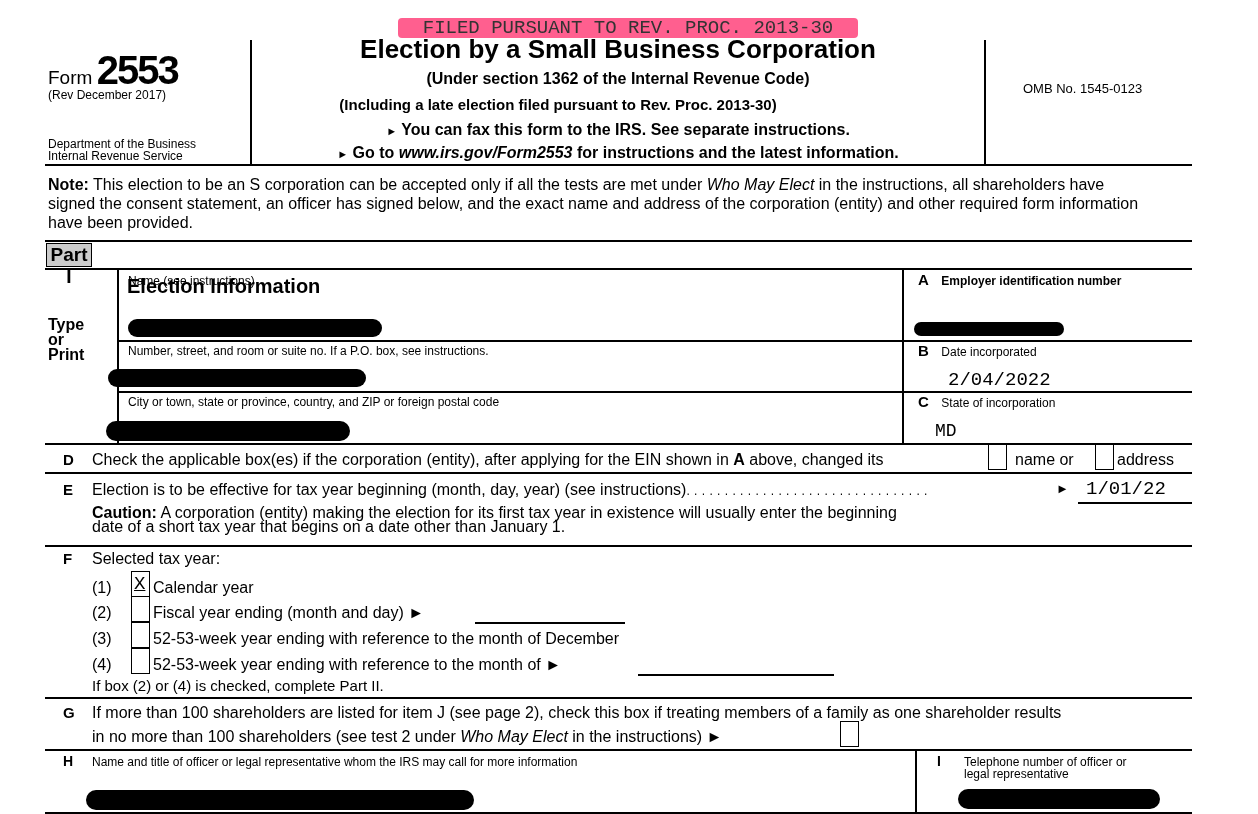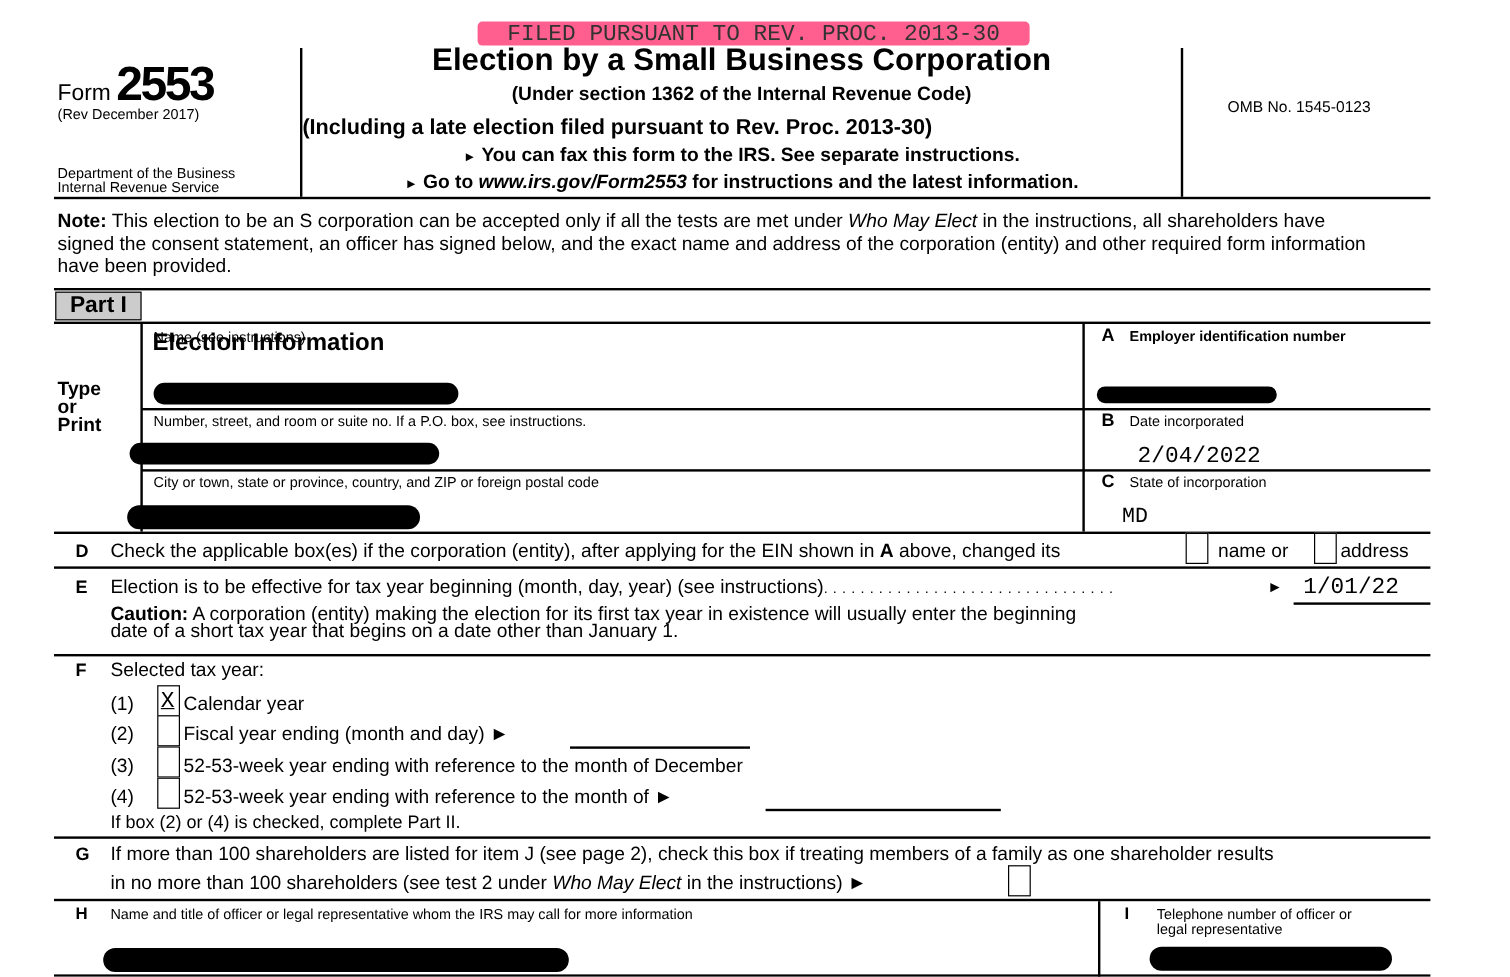--- a/index.html
+++ b/index.html
@@ -26,40 +26,40 @@
 </div>
 <div class="abs" style="left:48px;top:88px;font-size:12px;">(Rev December 2017)</div>
 <div class="abs" style="left:48px;top:137px;font-size:12px;">Department of the Business</div>
 <div class="abs" style="left:48px;top:149px;font-size:12px;">Internal Revenue Service</div>
 
 <div class="vl" style="left:250px;top:40px;width:1.5px;height:124px;"></div>
 <div class="vl" style="left:984px;top:40px;width:1.5px;height:124px;"></div>
 
 <div class="abs" style="left:252px;top:34px;width:732px;text-align:center;font-size:26px;font-weight:bold;">Election by a Small Business Corporation</div>
 <div class="abs" style="left:252px;top:70px;width:732px;text-align:center;font-size:16px;font-weight:bold;">(Under section 1362 of the Internal Revenue Code)</div>
-<div class="abs" style="left:252px;top:96px;width:612px;text-align:left;font-size:18px;font-weight:bold;">(Including a late election filed pursuant to Rev. Proc. 2013-30)</div>
+<div class="abs" style="left:252px;top:96px;width:612px;text-align:center;font-size:15px;font-weight:bold;">(Including a late election filed pursuant to Rev. Proc. 2013-30)</div>
 <div class="abs" style="left:252px;top:121px;width:732px;text-align:center;font-size:16px;font-weight:bold;">
   <span style="font-size:11px;">►</span>
   <span>You can fax this form to the IRS. See separate instructions.</span>
 </div>
 <div class="abs" style="left:252px;top:144px;width:732px;text-align:center;font-size:16px;font-weight:bold;">
   <span style="font-size:11px;">►</span>
   <span>Go to </span><i>www.irs.gov/Form2553</i><span> for instructions and the latest information.</span>
 </div>
 
 <div class="abs" style="left:1023px;top:81px;font-size:13px;">OMB No. 1545-0123</div>
 
 <div class="hl" style="left:45px;top:164px;width:1147px;height:2px;"></div>
 
 <div class="abs" style="left:48px;top:175px;width:1100px;font-size:16px;line-height:19px;">
   <b>Note:</b><span> This election to be an S corporation can be accepted only if all the tests are met under </span><i>Who May Elect</i><span> in the instructions, all shareholders have signed the consent statement, an officer has signed below, and the exact name and address of the corporation (entity) and other required form information have been provided.</span>
 </div>
 
 <div class="hl" style="left:45px;top:240px;width:1147px;height:2px;"></div>
-<div class="abs" style="left:46px;top:243px;width:72px;height:24px;background:#cccccc;border:1.5px solid #000;box-sizing:border-box;font-size:19px;font-weight:bold;line-height:22px;text-align:center;">Part I</div>
+<div class="abs" style="left:46px;top:243px;width:46px;height:24px;background:#cccccc;border:1.5px solid #000;box-sizing:border-box;font-size:19px;font-weight:bold;line-height:22px;text-align:center;">Part I</div>
 <div class="abs" style="left:127px;top:243px;font-size:20px;font-weight:bold;margin-top:32px;">Election Information</div>
 <div class="hl" style="left:45px;top:268px;width:1147px;height:1.5px;"></div>
 
 <div class="abs" style="left:48px;top:317px;font-size:16px;font-weight:bold;line-height:15px;">
   <div>Type</div>
   <div>or</div>
   <div>Print</div>
 </div>
 
 <div class="vl" style="left:117px;top:269px;width:1.5px;height:174px;"></div>

